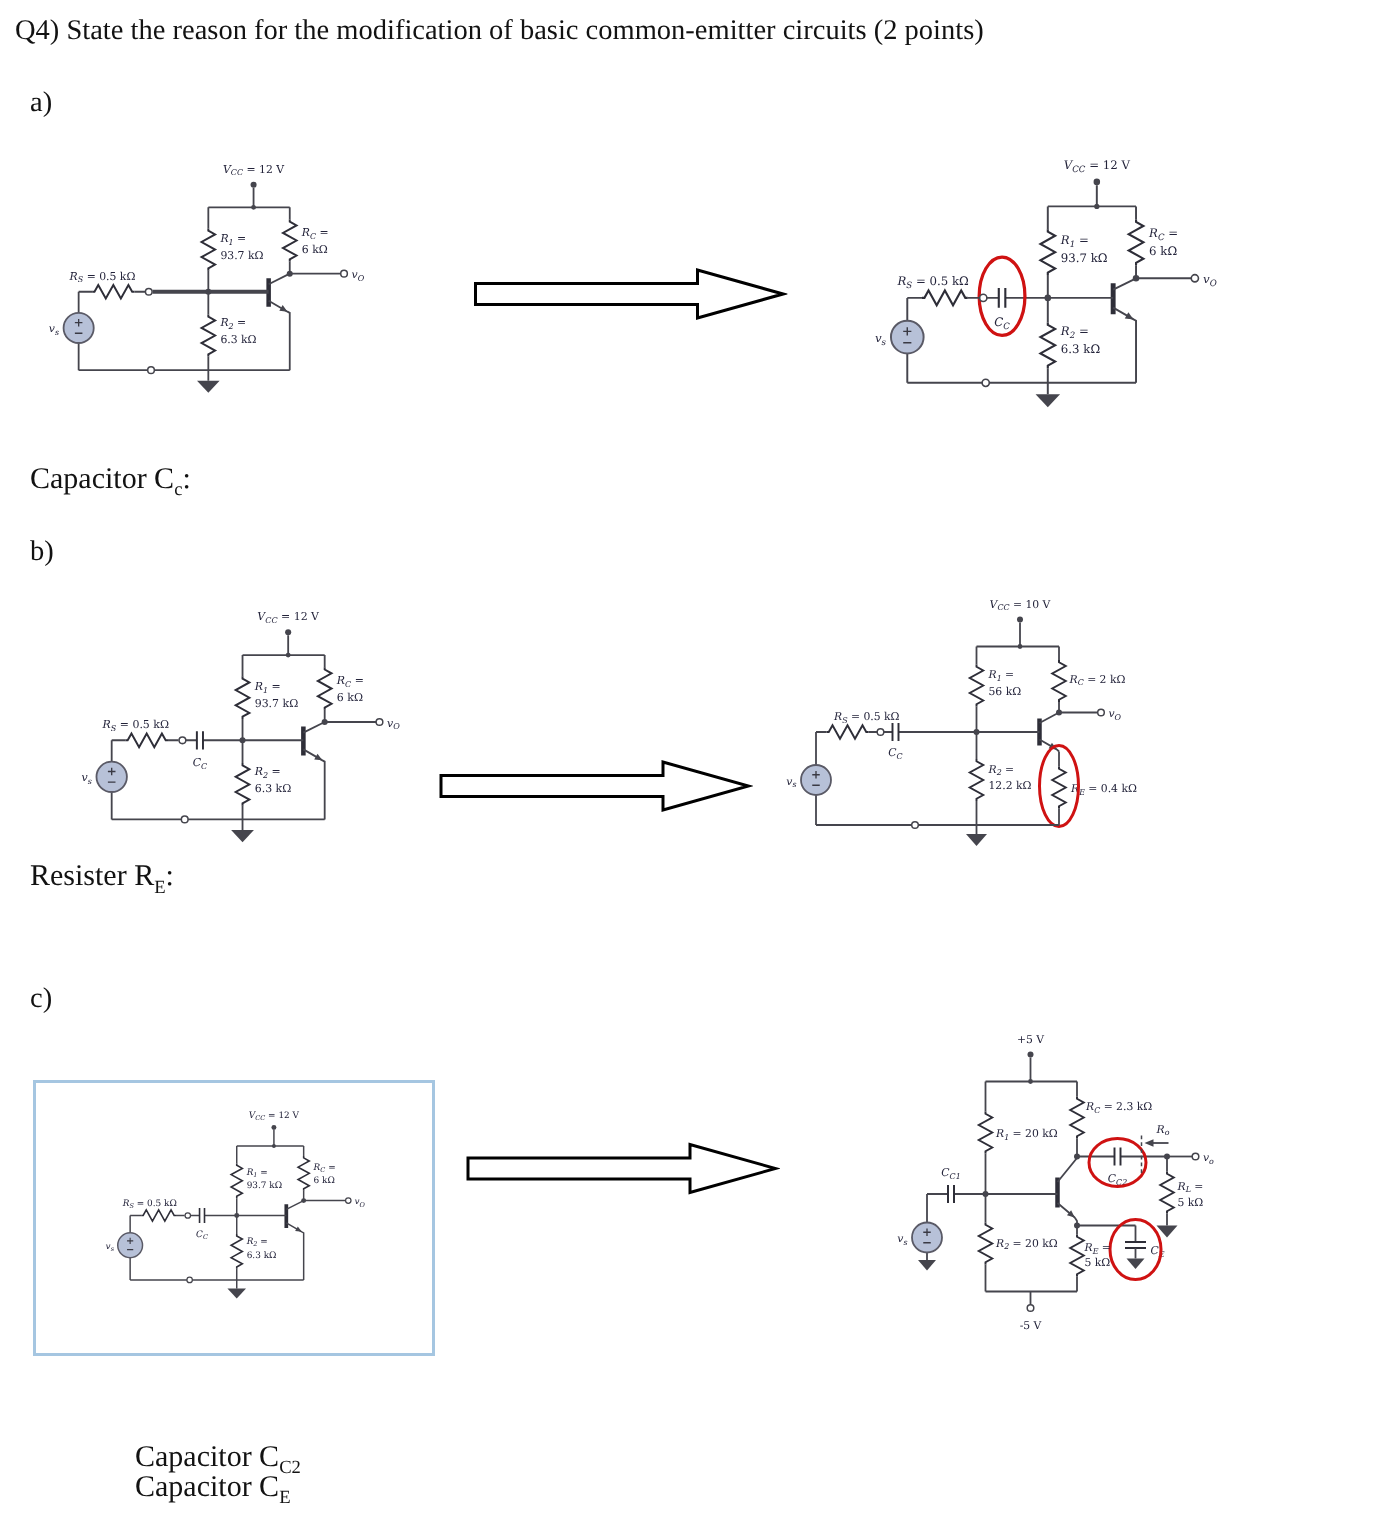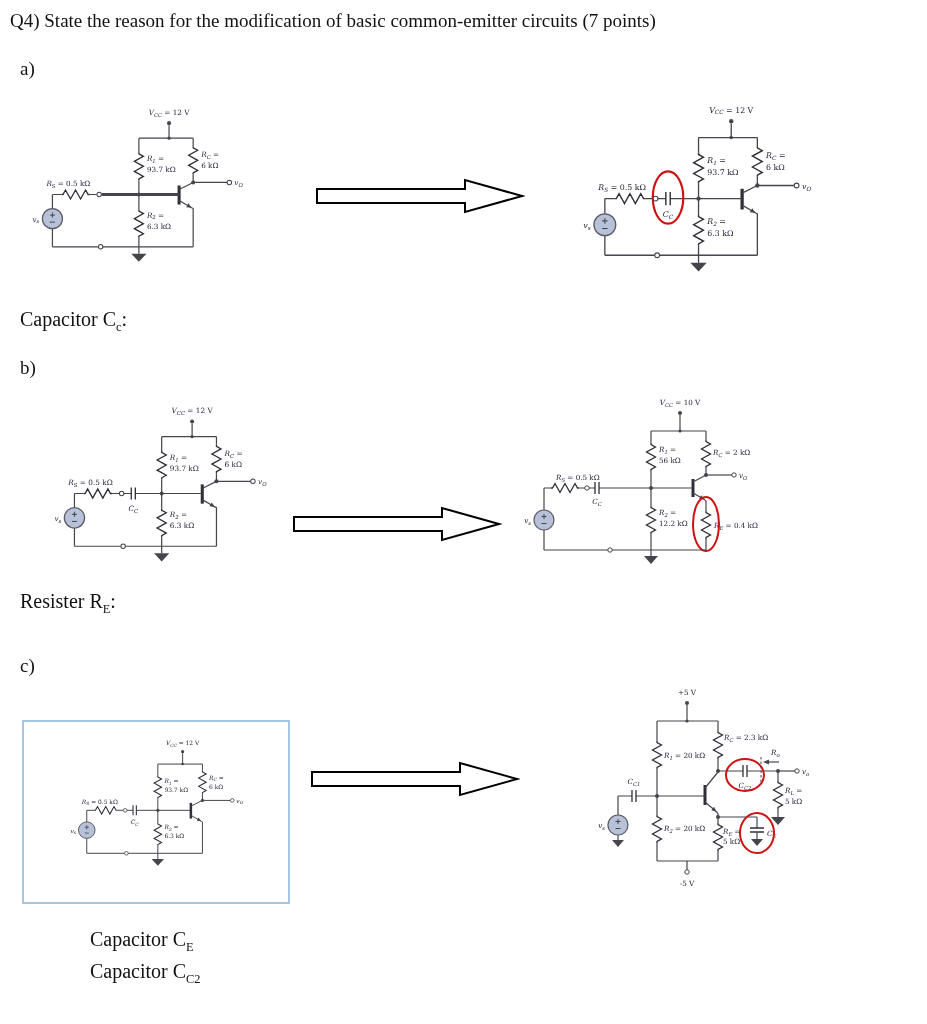--- a/index.html
+++ b/index.html
@@ -32,33 +32,33 @@
 </head>
 <body>
 
 <svg width="0" height="0" style="position:absolute" aria-hidden="true">
   <defs>
     <path id="rv" d="m0,0 v1.5 l4.5,2.5 l-9,5 l9,5 l-9,5 l9,5 l-4.5,2.5 v1.5" fill="none"></path>
     <path id="rh" d="m0,0 h1.5 l2.5,-4.5 l5,9 l5,-9 l5,9 l5,-9 l2.5,4.5 h1.5" fill="none"></path>
   </defs>
 </svg>
 
-<div class="abs title" style="left:10px;top:10px;width:900px">Q4) State the reason for the modification of basic common-emitter circuits (7 points)</div>
+<div class="abs title" style="left:10px;top:10px;width:900px">Q4) State the reason for the modification of basic common-emitter circuits (2 points)</div>
 
 <div class="abs sec" style="left:20px;top:58px">a)</div>
 
 <div class="abs cap" style="left:20px;top:308px"><span>Capacitor C</span><sub>c</sub><span>:</span></div>
 
 <div class="abs sec" style="left:20px;top:357px">b)</div>
 
-<div class="abs cap" style="left:20px;top:590px"><span>Resister R</span><sub>E</sub><span>:</span></div>
+<div class="abs cap" style="left:20px;top:573px"><span>Resister R</span><sub>E</sub><span>:</span></div>
 
 <div class="abs sec" style="left:20px;top:655px">c)</div>
 
-<div class="abs cap" style="left:90px;top:928px"><span>Capacitor C</span><sub>E</sub><span></span></div>
+<div class="abs cap" style="left:90px;top:980px"><span>Capacitor C</span><sub>E</sub><span></span></div>
 
 <div class="abs cap" style="left:90px;top:960px"><span>Capacitor C</span><sub>C2</sub><span></span></div>
 
 <svg class="abs" style="left:315px;top:177px" width="210" height="38" viewBox="0 0 210 38">
   <path class="arrow" d="M2,12 H150 V3 L207,19 L150,35 V26 H2 Z"></path>
 </svg>
 <svg class="abs" style="left:292px;top:505px" width="210" height="38" viewBox="0 0 210 38">
   <path class="arrow" d="M2,12 H150 V3 L207,19 L150,35 V26 H2 Z"></path>
 </svg>
 <svg class="abs" style="left:310px;top:760px" width="210" height="38" viewBox="0 0 210 38">

